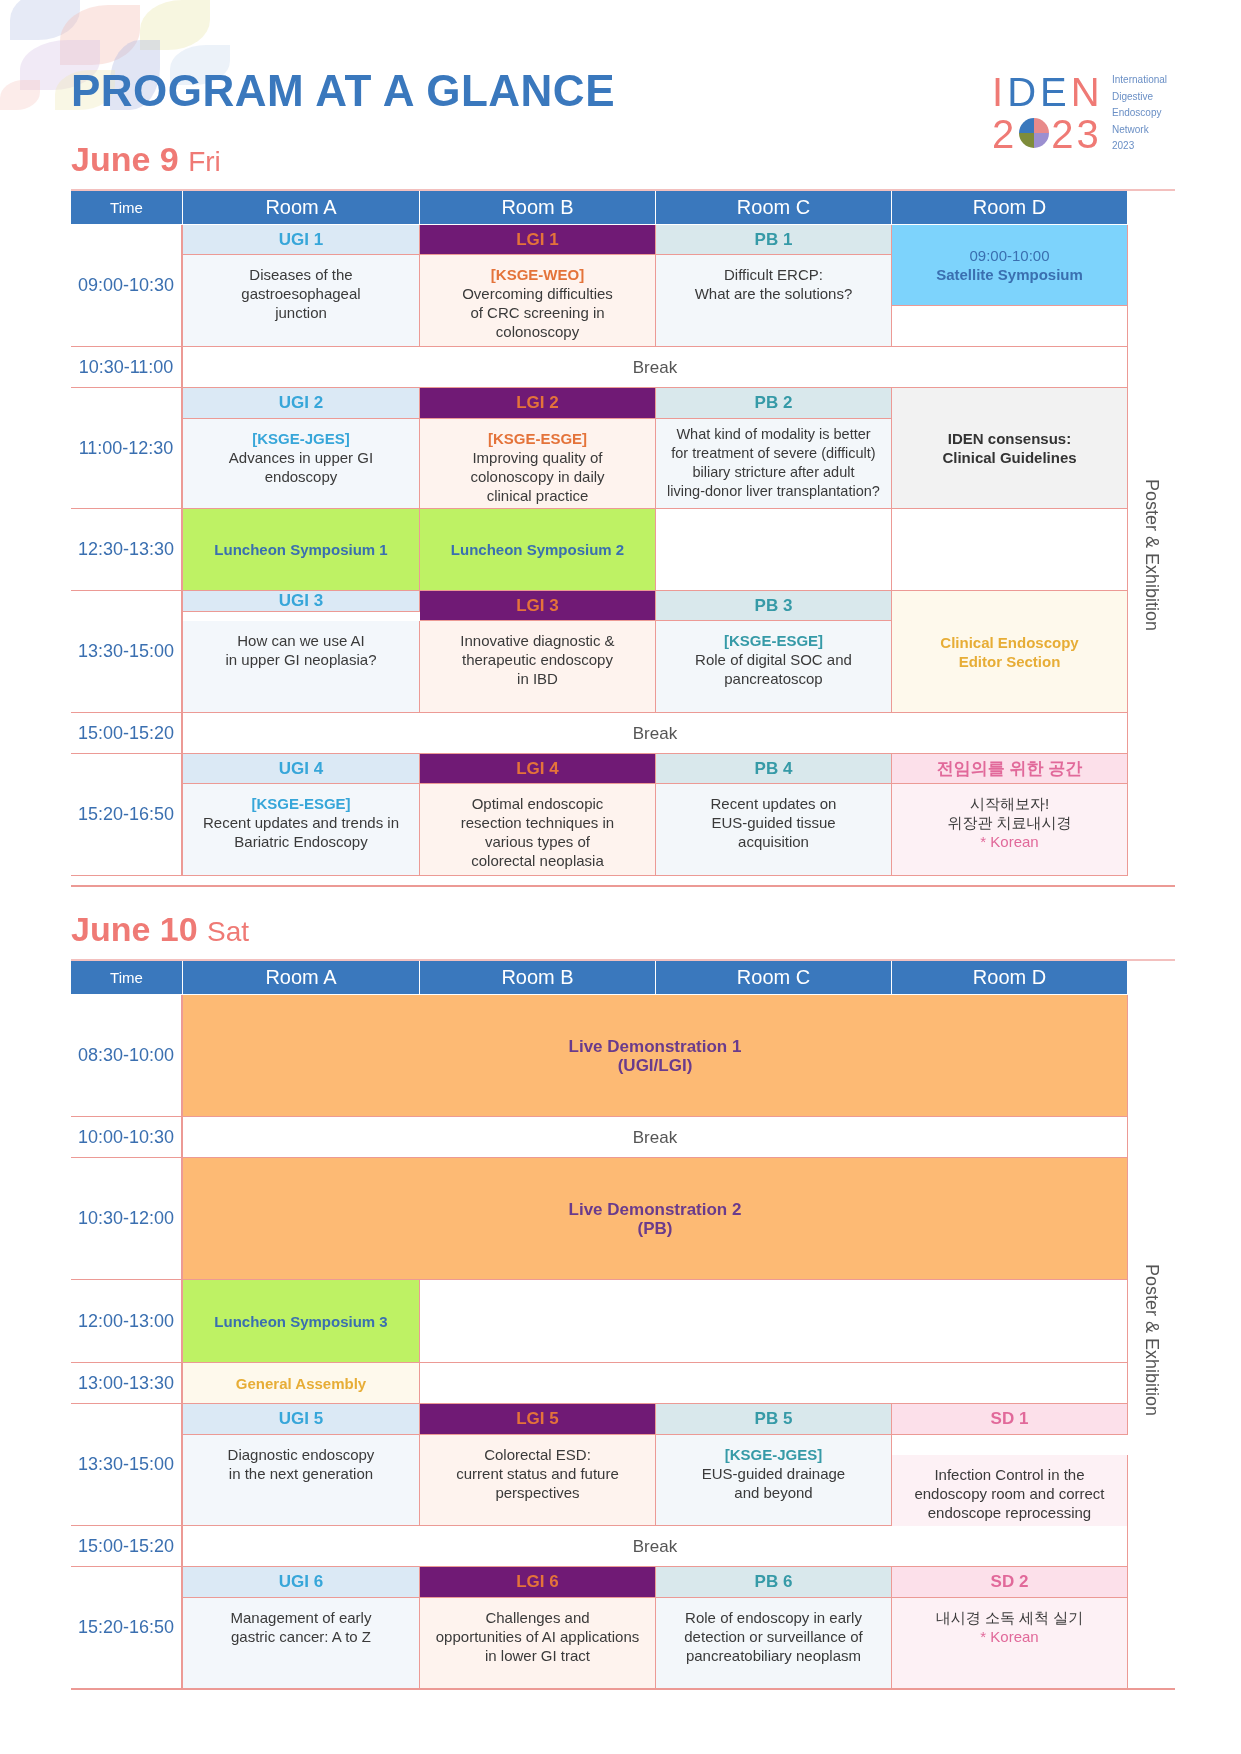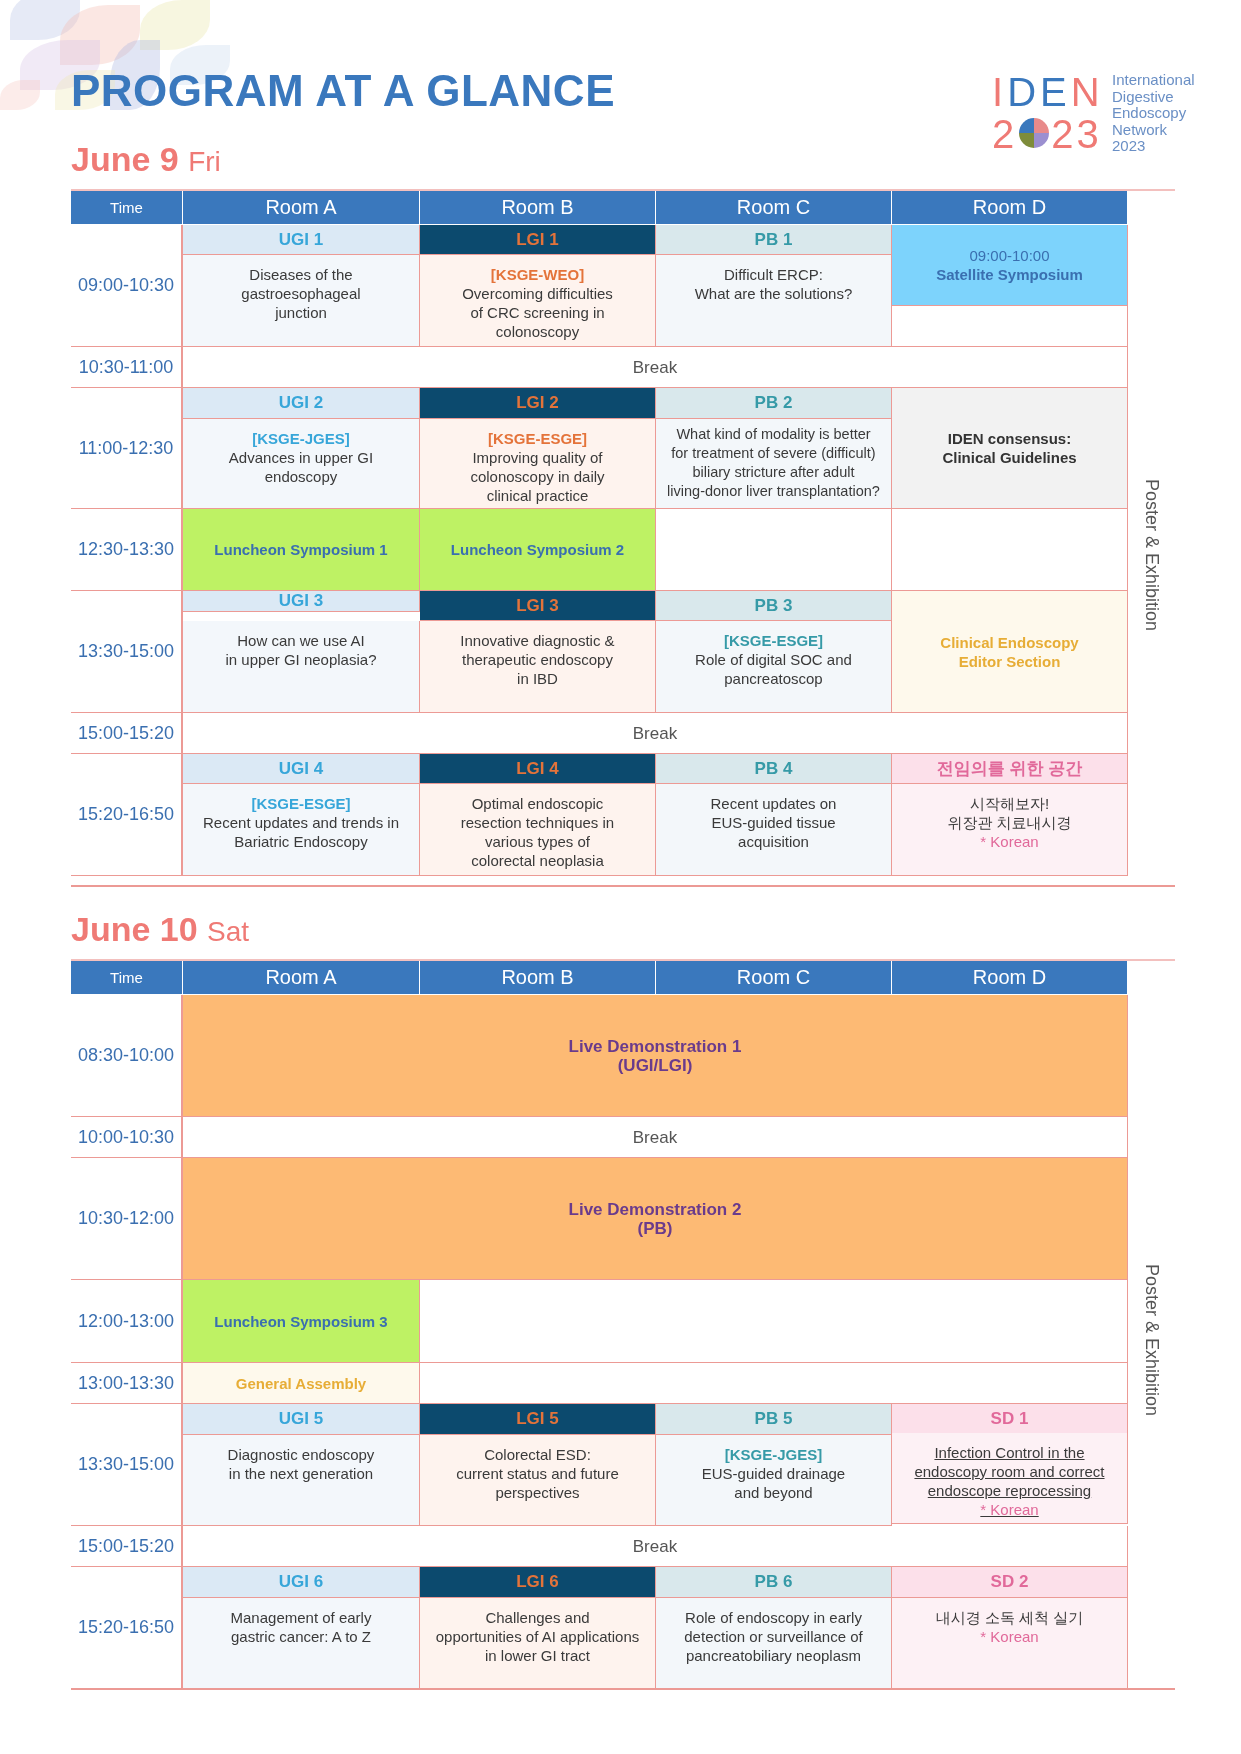--- a/index.html
+++ b/index.html
@@ -9,40 +9,40 @@
   .deco { position: absolute; left: 0; top: 0; width: 250px; height: 110px; overflow: hidden; }
   .deco span { position: absolute; border-radius: 60% 0 60% 0; opacity: 0.35; }
 
   .page-title { position: absolute; left: 71px; top: 66px; font-size: 44px; font-weight: bold; color: #3a78bd; letter-spacing: 0.5px; }
 
   .logo { position: absolute; left: 992px; top: 72px; width: 200px; height: 90px; }
   .logo-iden { position: absolute; left: 0; top: 0; font-size: 40px; line-height: 40px; letter-spacing: 4px; color: #3a78bd; }
   .logo-iden .c { color: #ef7a75; }
   .logo-year { position: absolute; left: 0; top: 42px; font-size: 40px; line-height: 40px; letter-spacing: 3px; color: #ef7a75; }
   .logo-ring { display: inline-block; width: 30px; height: 30px; border-radius: 50%; vertical-align: middle; background: conic-gradient(#e88a8a 0 25%, #9b8fd0 25% 50%, #7e8c3a 50% 75%, #3a78bd 75% 100%); position: relative; top: -4px; margin: 0 2px; }
-  .logo-text { position: absolute; left: 120px; top: 0; font-size: 15px; line-height: 16.5px; color: #6a8fc5; }
+  .logo-text { position: absolute; left: 120px; top: 0; font-size: 10px; line-height: 16.5px; color: #6a8fc5; }
 
   .day-title { position: absolute; left: 71px; font-size: 34px; font-weight: bold; color: #ef7a75; }
   .day-title .dow { font-weight: normal; font-size: 28px; }
 
   .topline { position: absolute; height: 2px; background: #f3c0be; }
 
   .schedule { position: absolute; left: 71px; width: 1057px; }
   .hdr { position: absolute; top: 0; height: 33px; background: #3a78bd; color: #fff; display: flex; align-items: center; justify-content: center; font-size: 20px; border-right: 1px solid #fff; }
   .hdr.time { font-size: 15px; }
 
   .cell { position: absolute; display: flex; flex-direction: column; align-items: center; justify-content: center; text-align: center; font-size: 15px; line-height: 19px; color: #3a3a3a; border-right: 1.5px solid #ec9a95; border-bottom: 1.5px solid #ec9a95; padding: 2px 4px; }
   .cell.top { justify-content: flex-start; padding-top: 10px; }
   .time-cell { position: absolute; display: flex; align-items: center; justify-content: center; font-size: 18px; color: #3a6fb0; border-bottom: 1.5px solid #ec9a95; border-right: 2px solid #ec9a95; }
 
   .tag { position: absolute; display: flex; align-items: center; justify-content: center; font-size: 17px; font-weight: bold; border-right: 1.5px solid #ec9a95; border-bottom: 1.5px solid #ec9a95; }
 
   .bg-ugi-h { background: #dbe9f5; color: #37a6d9; }
   .bg-ugi { background: #f3f7fb; }
-  .bg-lgi-h { background: #0c4a6e; color: #e4733a; }
+  .bg-lgi-h { background: #701a75; color: #e4733a; }
   .bg-lgi { background: #fef3ee; }
   .bg-pb-h { background: #d9e8ec; color: #369aa7; }
   .bg-pb { background: #f3f7fa; }
   .bg-sat { background: #7dd3fc; }
   .bg-grey { background: #f2f2f2; }
   .bg-lunch { background: #bef264; }
   .bg-editor { background: #fef9ec; }
   .bg-kr-h { background: #fce0ea; color: #e1699a; }
   .bg-kr { background: #fdf1f5; }
   .bg-live { background: #fdba74; }
@@ -259,21 +259,21 @@
   <div class="cell top bg-lgi ml" style="left:349px;top:474px;width:236px;height:91px;"><span>Colorectal ESD:
 current status and future
 perspectives</span></div>
   <div class="tag bg-pb-h" style="left:585px;top:443px;width:236px;height:31px;">PB 5</div>
   <div class="cell top bg-pb ml" style="left:585px;top:474px;width:236px;height:91px;">
     <span class="c-pb">[KSGE-JGES]</span>
     <span>EUS-guided drainage
 and beyond</span>
   </div>
   <div class="tag bg-kr-h" style="left:821px;top:443px;width:236px;height:31px;">SD 1</div>
-  <div class="cell top bg-kr ml" style="left:821px;top:472px;width:236px;height:91px;text-decoration:underline;">
+  <div class="cell top bg-kr ml" style="left:821px;top:494px;width:236px;height:91px;">
     <span>Infection Control in the
 endoscopy room and correct
 endoscope reprocessing</span>
     <span class="c-pink">* Korean</span>
   </div>
 
   <div class="time-cell" style="left:0;top:565px;width:112px;height:41px;">15:00-15:20</div>
   <div class="cell bg-white" style="left:112px;top:565px;width:945px;height:41px;">
       <span class="c-break">Break</span>
     </div>

